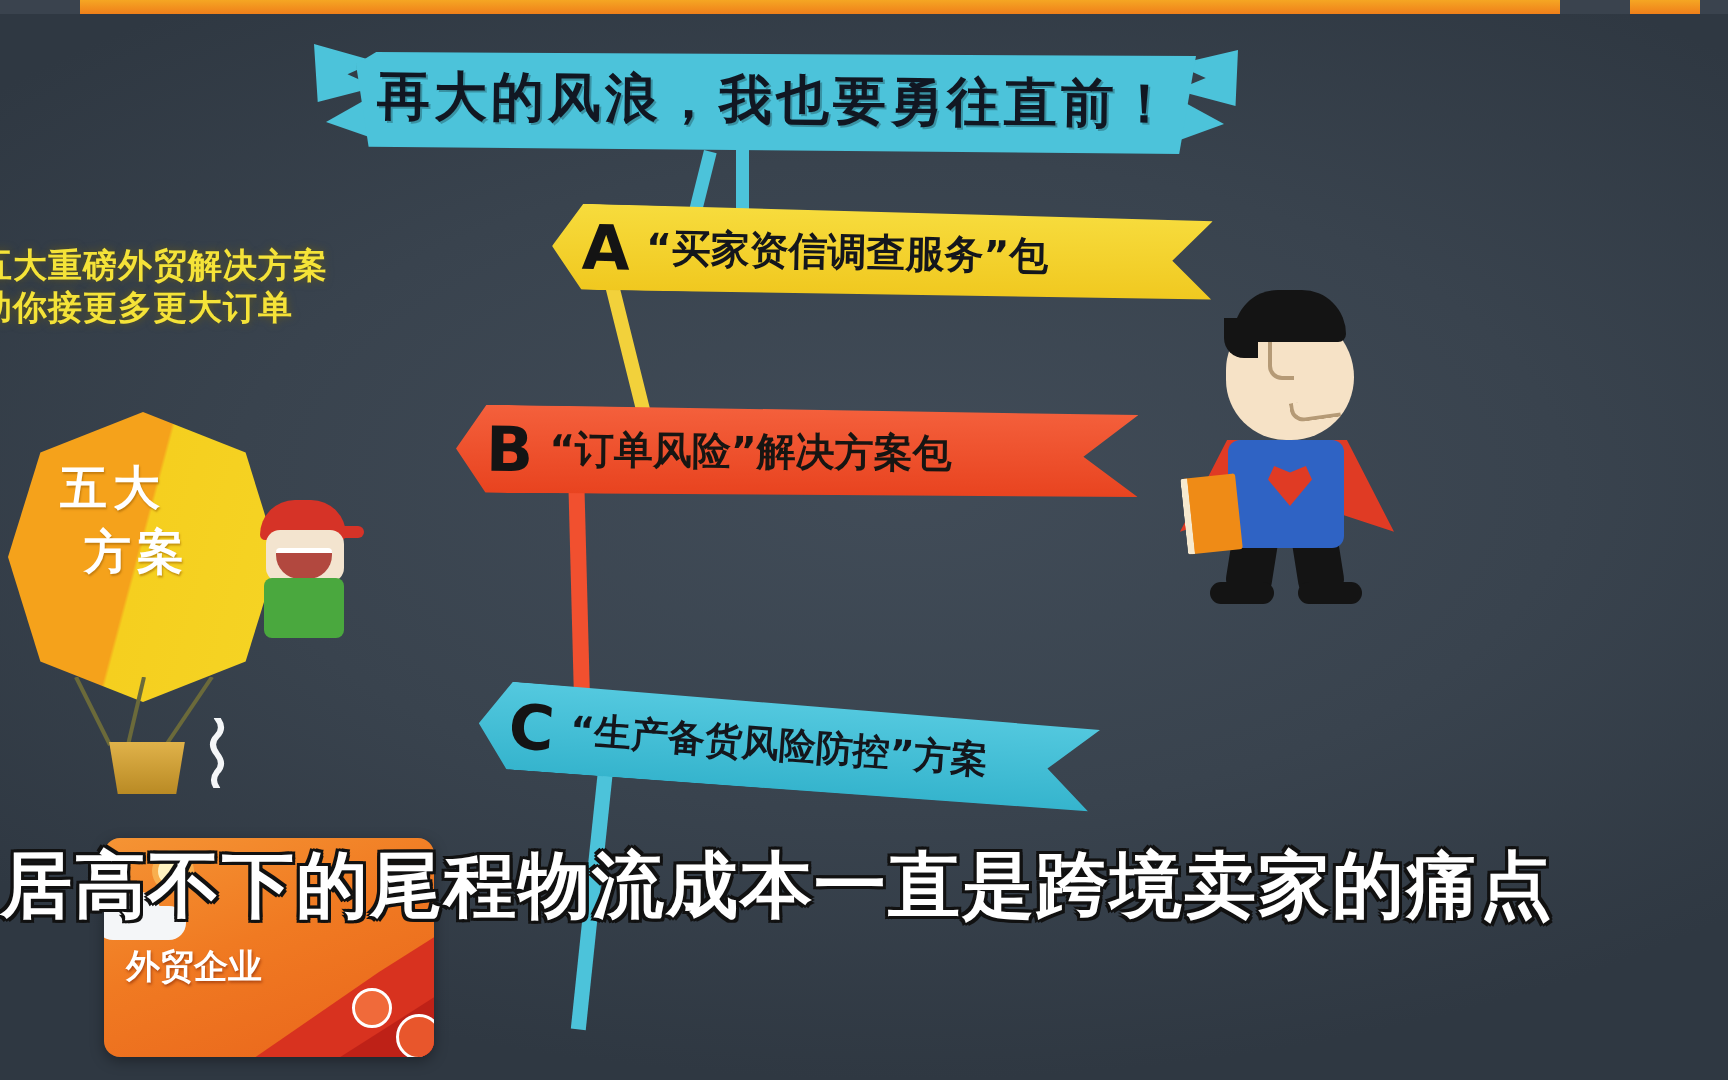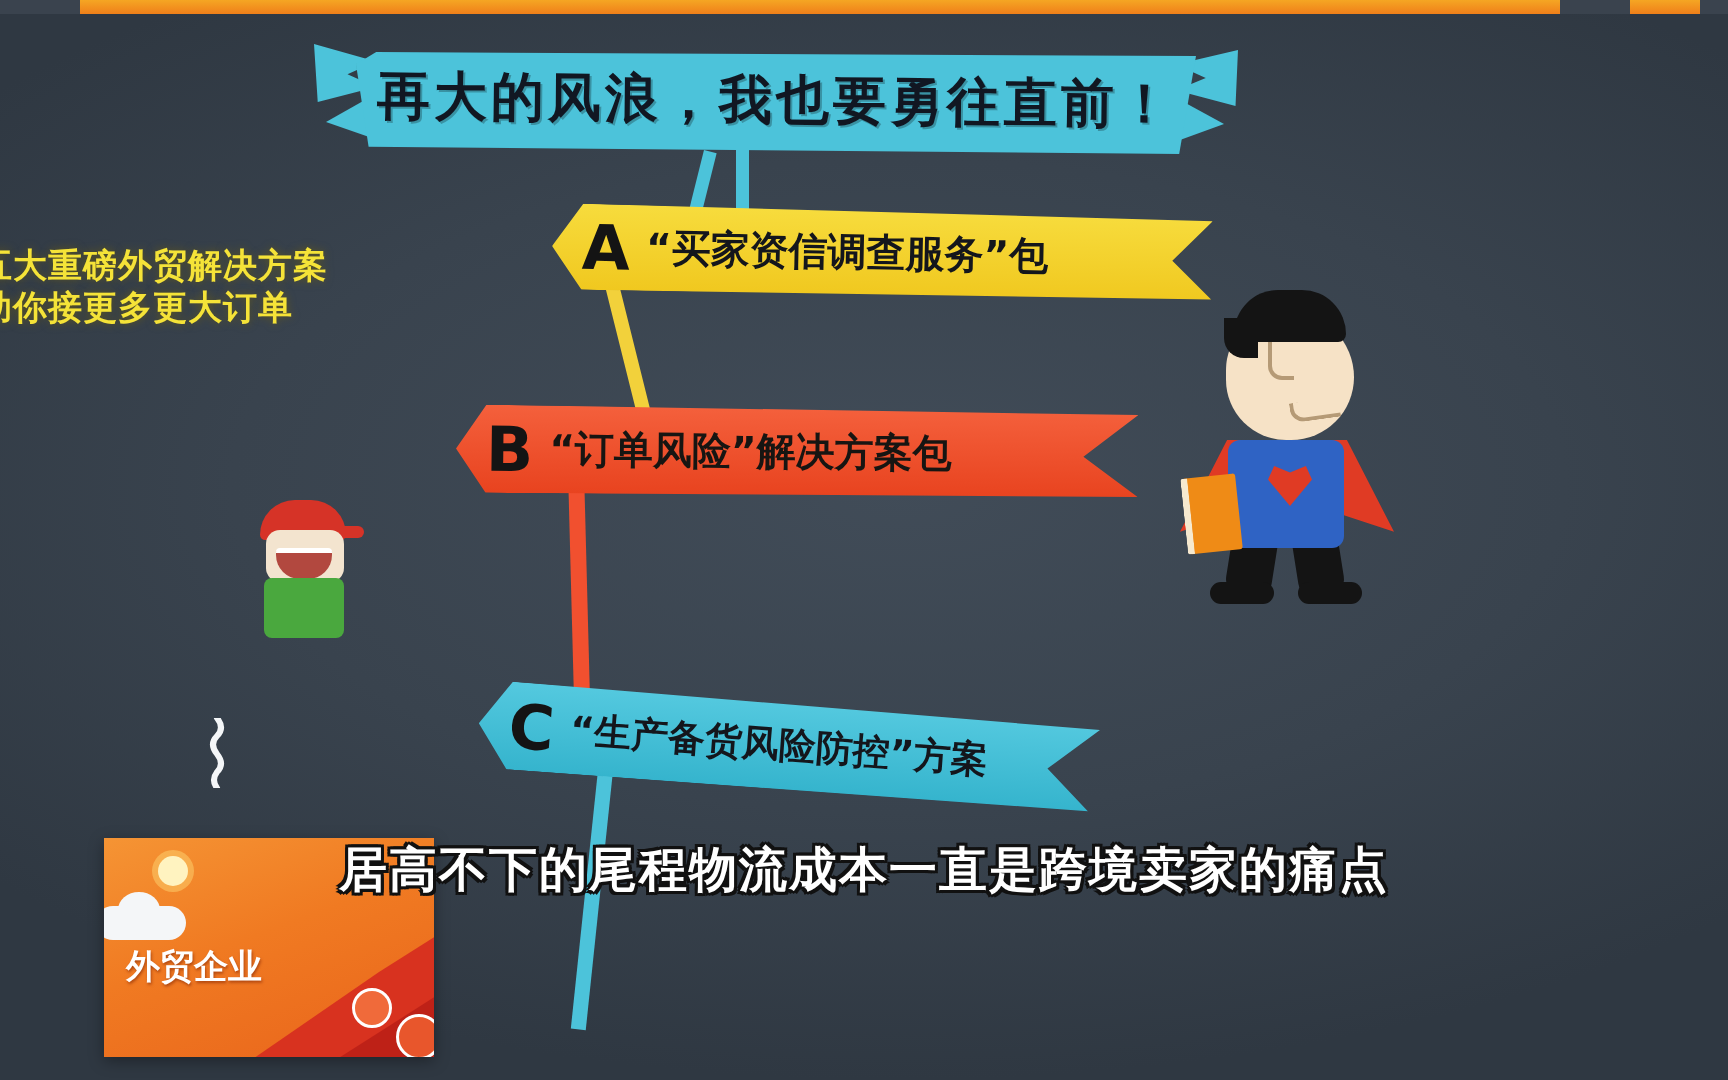--- a/index.html
+++ b/index.html
@@ -156,21 +156,21 @@
   #balloon-pilot .mouth{position:absolute;left:26px;top:48px;width:56px;height:26px;background:#b2483f;
     border-radius:4px 4px 24px 24px;border-top:5px solid #fff;}
   #balloon-pilot .body{position:absolute;left:14px;top:78px;width:80px;height:60px;background:#4aa83e;
     border-radius:8px;}
   #balloon-smoke{position:absolute;left:204px;top:718px;width:26px;height:70px;}
 
   
   #orange-card{
     position:absolute;left:104px;top:838px;width:330px;height:219px;
     background:linear-gradient(160deg,#f59434 0%,#f07a22 45%,#e9641b 100%);
-    overflow:hidden;box-shadow:0 4px 14px rgba(0,0,0,.35);
+    overflow:hidden;box-shadow:0 4px 14px rgba(0,0,0,.35);border-radius:16px;
   }
   #orange-card .red-wedge{
     position:absolute;left:95px;top:58px;width:300px;height:200px;
     background:#d8321f;clip-path:polygon(100% 0,100% 100%,0 100%,60% 38%);
   }
   #orange-card .red-wedge2{
     position:absolute;left:175px;top:118px;width:220px;height:140px;
     background:#ba1f16;clip-path:polygon(100% 0,100% 100%,0 100%);
     opacity:.85;
   }
@@ -219,23 +219,23 @@
     border-radius:0 0 18px 18px;transform:rotate(9deg);}
   #hero .legR{position:absolute;left:124px;top:246px;width:46px;height:62px;background:#141414;
     border-radius:0 0 18px 18px;transform:rotate(-9deg);}
   #hero .shoeL{position:absolute;left:38px;top:292px;width:64px;height:22px;background:#141414;
     border-radius:12px;}
   #hero .shoeR{position:absolute;left:126px;top:292px;width:64px;height:22px;background:#141414;
     border-radius:12px;}
 
   
   #caption{
-    position:absolute;left:0;top:838px;width:100%;text-align:center;
-    font-family:"DejaVu Sans","Liberation Sans",sans-serif;
-    font-weight:bold;font-size:48px;color:#fff;letter-spacing:2px;
+    position:absolute;left:0;top:838px;width:100%;text-align:left;
+    font-family:"DejaVu Sans","Liberation Sans",sans-serif;
+    font-weight:bold;font-size:72px;color:#fff;letter-spacing:2px;
     text-shadow:
       -3px -3px 0 #111,3px -3px 0 #111,-3px 3px 0 #111,3px 3px 0 #111,
       0 -3px 0 #111,0 3px 0 #111,-3px 0 0 #111,3px 0 0 #111;
     pointer-events:none;
   }
 </style>
 </head>
 <body>
 
 <div id="stage">
@@ -260,20 +260,33 @@
   <div class="stem" id="stem-top-a"></div>
   <div class="stem" id="stem-a-b"></div>
   <div class="stem" id="stem-b-c"></div>
   <div class="stem" id="stem-c-down"></div>
 
   <div id="left-copy">
     <div>五大重磅外贸解决方案</div>
     <div>助你接更多更大订单</div>
   </div>
 
+  <div id="balloon">
+    <div class="bulb"></div>
+    <div class="btext">
+      <span class="l1">五大</span>
+      <span class="l2">方案</span>
+    </div>
+    <svg class="strings" viewBox="0 0 150 70">
+      <line x1="6" y1="0" x2="40" y2="68" stroke="#6b6a3a" stroke-width="4"></line>
+      <line x1="74" y1="0" x2="58" y2="68" stroke="#6b6a3a" stroke-width="4"></line>
+      <line x1="142" y1="0" x2="96" y2="68" stroke="#6b6a3a" stroke-width="4"></line>
+    </svg>
+    <div class="basket"></div>
+  </div>
 
   <div id="balloon-pilot">
     <div class="cap"></div>
     <div class="face"></div>
     <div class="mouth"></div>
     <div class="body"></div>
   </div>
 
   <svg id="balloon-smoke" viewBox="0 0 26 70">
     <path d="M13 0 q8 10 0 18 q-8 8 0 18 q8 10 0 18 q-6 8 0 16" stroke="#f4f6f8" stroke-width="6" fill="none" stroke-linecap="round"></path>

